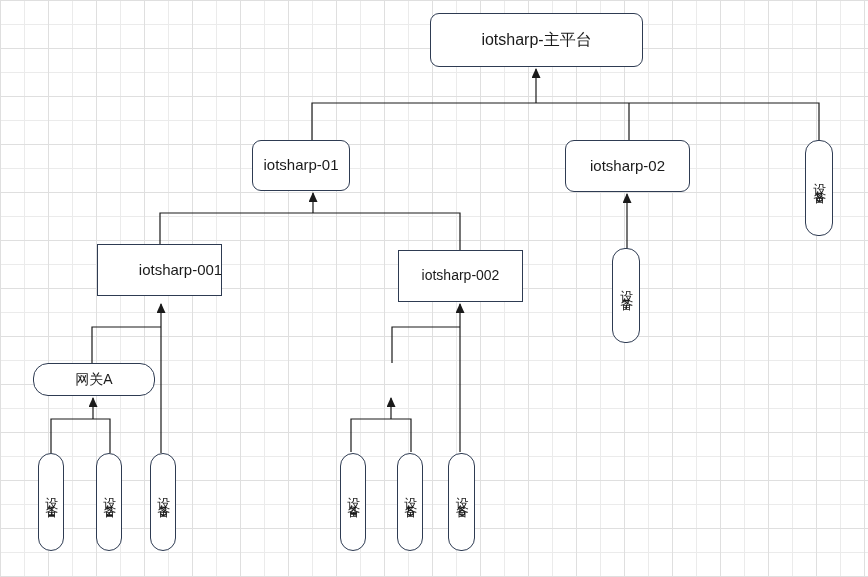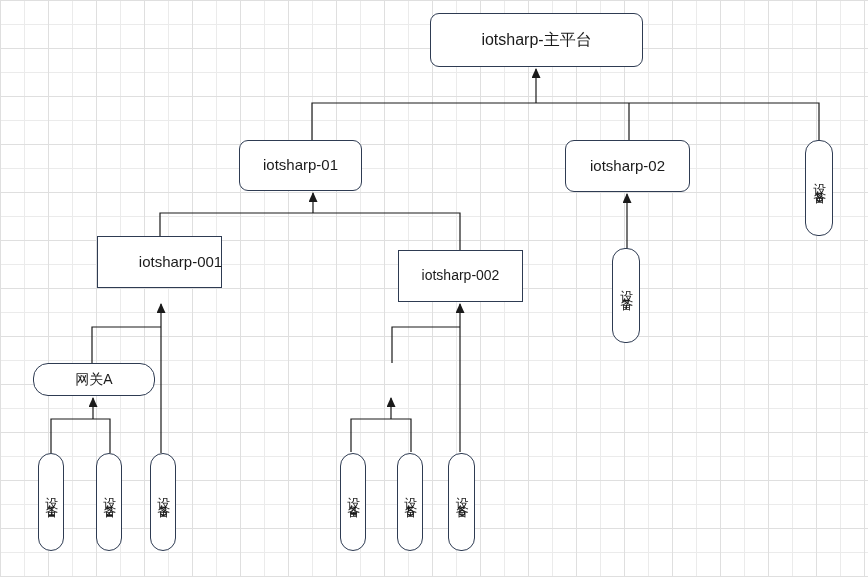--- a/index.html
+++ b/index.html
@@ -73,27 +73,27 @@
       <polyline points="460,452 460,304" fill="none" stroke="#1a1a1a" stroke-width="1.2" marker-end="url(#arrowhead)"></polyline>
       <polyline points="51,453 51,419 110,419 110,453" fill="none" stroke="#1a1a1a" stroke-width="1.2"></polyline>
       <polyline points="93,419 93,398" fill="none" stroke="#1a1a1a" stroke-width="1.2" marker-end="url(#arrowhead)"></polyline>
       <polyline points="351,452 351,419 411,419 411,452" fill="none" stroke="#1a1a1a" stroke-width="1.2"></polyline>
       <polyline points="391,419 391,398" fill="none" stroke="#1a1a1a" stroke-width="1.2" marker-end="url(#arrowhead)"></polyline>
       <polyline points="627,248 627,194" fill="none" stroke="#1a1a1a" stroke-width="1.2" marker-end="url(#arrowhead)"></polyline>
     </svg>
     <div class="node shape-rounded" style="left: 430px; top: 13px; width: 213px; height: 54px;">
       <span class="label" style="font-size: 16px;">iotsharp-主平台</span>
     </div>
-    <div class="node shape-rounded" style="left: 239px; top: 140px; width: 123px; height: 51px;">
+    <div class="node shape-rounded" style="left: 252px; top: 140px; width: 98px; height: 51px;">
       <span class="label" style="font-size: 15px;">iotsharp-01</span>
     </div>
     <div class="node shape-rounded" style="left: 565px; top: 140px; width: 125px; height: 52px; justify-content: center;">
       <span class="label" style="font-size: 15px;">iotsharp-02</span>
     </div>
-    <div class="node shape-rect" style="left: 97px; top: 236px; width: 125px; height: 52px; padding-left: 42px;">
+    <div class="node shape-rect" style="left: 97px; top: 244px; width: 125px; height: 52px; padding-left: 42px;">
       <span class="label" style="font-size: 15px;">iotsharp-001</span>
     </div>
     <div class="node shape-rect" style="left: 398px; top: 250px; width: 125px; height: 52px;">
       <span class="label" style="font-size: 14px;">iotsharp-002</span>
     </div>
     <div class="node shape-pill" style="left: 33px; top: 363px; width: 122px; height: 33px;">
       <span class="label" style="font-size: 14px;">网关A</span>
     </div>
     <div class="node shape-pill-vertical" style="left: 805px; top: 140px; width: 28px; height: 96px;">
       <span class="label" style="font-size: 13px;">设备8</span>

